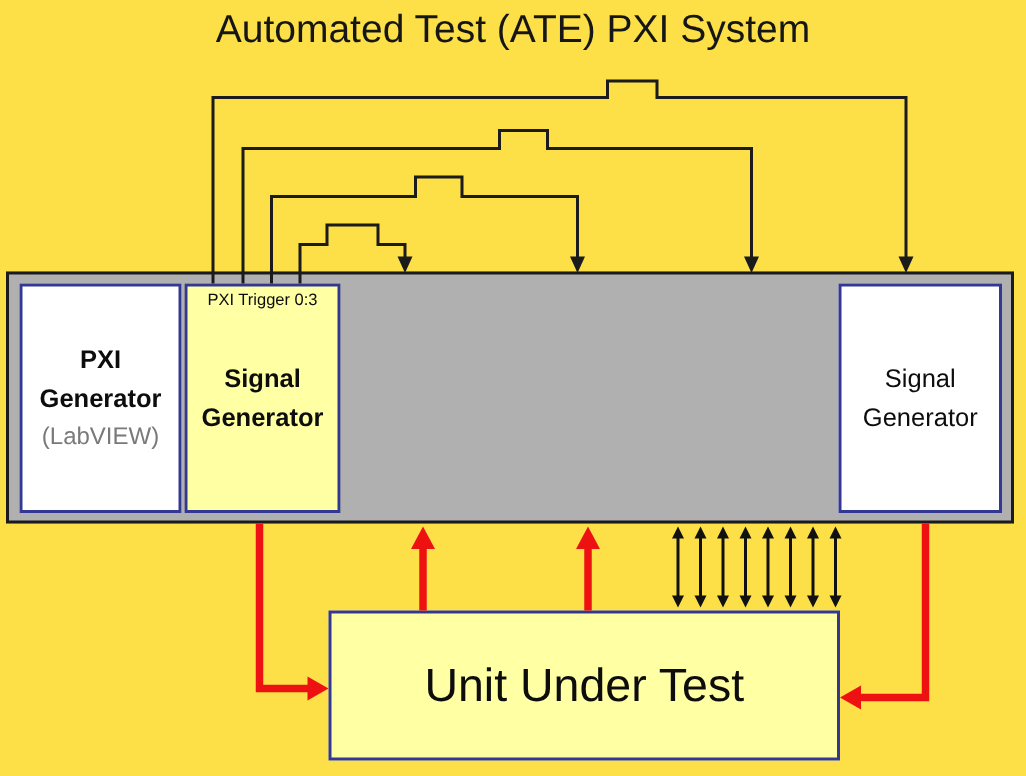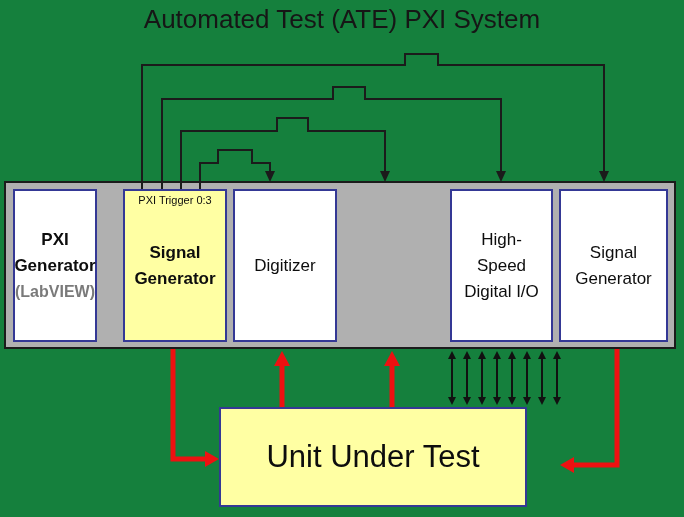--- a/index.html
+++ b/index.html
@@ -1,80 +1,72 @@
 <!DOCTYPE html>
 <html><head>
 <meta charset="utf-8">
 <style>
   html,body{margin:0;padding:0;background:#ffffff;}
   .stage{
-    position:relative;width:684px;height:517px;background:#15803d;
+    position:relative;width:684px;height:517px;background:#fde047;
     font-family:"Liberation Sans",sans-serif;overflow:hidden;
   }
   .title{
     position:absolute;top:4px;left:0;width:100%;text-align:center;
     font-size:26px;font-weight:400;color:#161616;white-space:nowrap;
   }
   .chassis{
     position:absolute;left:4px;top:181px;width:672px;height:168px;
     background:#b0b0b0;border:2px solid #1b1b1b;box-sizing:border-box;
   }
   .module{
     position:absolute;top:6px;height:153px;box-sizing:border-box;
     background:#ffffff;border:2px solid #343895;
     display:flex;flex-direction:column;align-items:center;justify-content:center;
     text-align:center;color:#0d0d0d;font-size:17px;
   }
   .module.yellow{background:#ffffa3;}
   .ln{display:block;line-height:26px;white-space:nowrap;}
   .ln.bold{font-weight:bold;}
-  .ln.sub{color:#7a7a7a;font-size:16px;font-weight:700;}
+  .ln.sub{color:#7a7a7a;font-size:16px;font-weight:400;}
   .badge{
     position:absolute;top:3px;left:0;width:100%;text-align:center;
     font-size:11px;color:#0d0d0d;white-space:nowrap;
   }
   .uut{
-    position:absolute;left:219px;top:407px;width:308px;height:100px;
+    position:absolute;left:219px;top:407px;width:341px;height:100px;
     box-sizing:border-box;background:#ffffa3;border:2px solid #343895;
     display:flex;align-items:center;justify-content:center;
     font-size:31px;color:#0d0d0d;white-space:nowrap;
   }
   .overlay{position:absolute;left:0;top:0;pointer-events:none;}
 </style>
 </head>
 <body>
 
 <div class="stage">
 
   <div class="title">Automated Test (ATE) PXI System</div>
 
   <div class="chassis">
 
-    <div class="module" style="left:7px;width:84px">
+    <div class="module" style="left:7px;width:108px">
       <span class="ln bold">PXI</span>
       <span class="ln bold">Generator</span>
       <span class="ln sub">(LabVIEW)</span>
     </div>
 
     <div class="module yellow" style="left:117px;width:104px">
       <span class="badge">PXI Trigger 0:3</span>
       <span class="ln bold">Signal</span>
       <span class="ln bold">Generator</span>
     </div>
 
-    <div class="module" style="left:227px;width:104px">
-      <span class="ln">Digitizer</span>
-    </div>
 
 
-    <div class="module" style="left:444px;width:103px">
-      <span class="ln">High-</span>
-      <span class="ln">Speed</span>
-      <span class="ln">Digital I/O</span>
-    </div>
 
     <div class="module" style="left:553px;width:109px">
       <span class="ln">Signal</span>
       <span class="ln">Generator</span>
     </div>
 
   </div>
 
   <div class="uut">
     <span>Unit Under Test</span>

